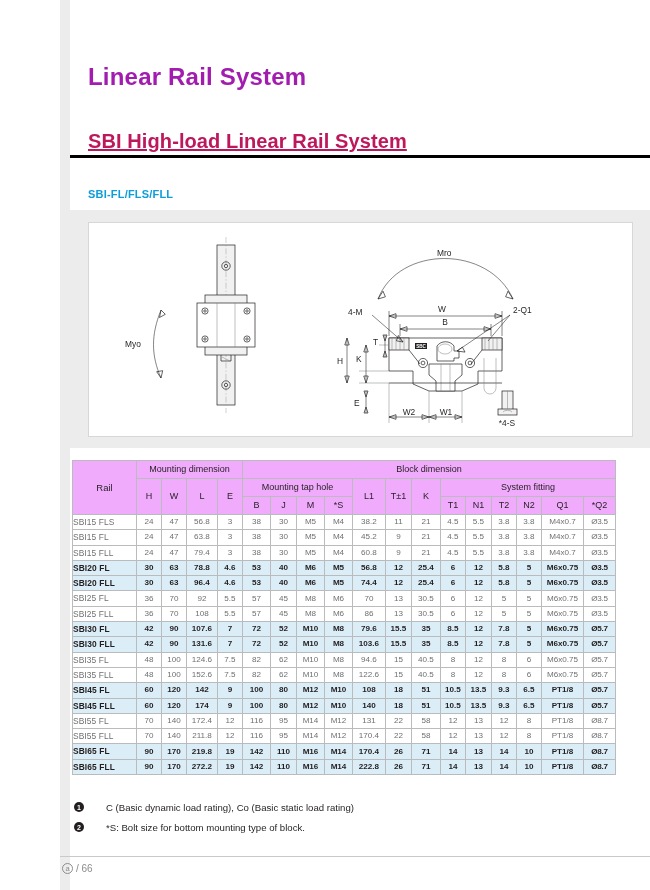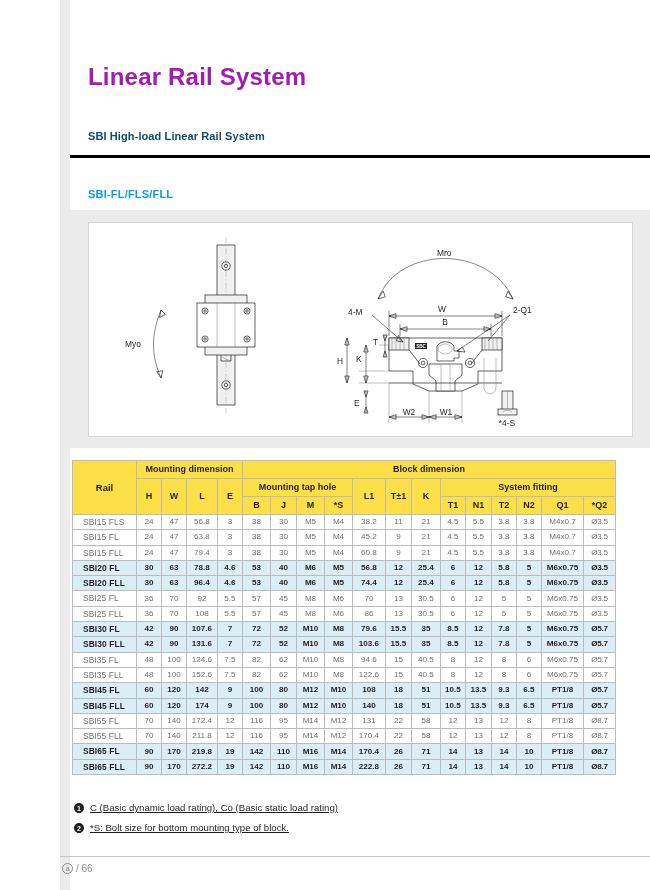--- a/index.html
+++ b/index.html
@@ -21,22 +21,23 @@
   }
 
   
   .doc-title {
     position:absolute; left:88px; top:63px;
     font-size:24px; font-weight:bold; letter-spacing:.2px;
     color:#a21caf;
   }
   .section-title {
     position:absolute; left:88px; top:130px;
-    font-size:11px; font-weight:bold; color:#0c4a6e;
+    font-size:20px; font-weight:bold; color:#be185d;
     letter-spacing:.1px;
+    text-decoration:underline;
   }
   .rule {
     position:absolute; left:70px; top:155px; width:580px; height:3px;
     background:#000000;
   }
   .sub-title {
     position:absolute; left:88px; top:188px;
     font-size:11px; font-weight:bold; color:#0d9ddb; letter-spacing:.2px;
   }
 
@@ -57,40 +58,40 @@
     border-collapse:collapse; width:543px;
     font-size:8.1px; color:#6f7072;
     table-layout:fixed;
   }
   table.spec th, table.spec td {
     border:1px solid #b9bbbd;
     text-align:center; vertical-align:middle;
     padding:0; line-height:1;
   }
   table.spec thead th {
-    background:#fde047; color:#231f20; font-weight:bold;
+    background:#f0abfc; color:#231f20; font-weight:normal;
     font-size:9px; height:18px;
   }
   table.spec thead th.tall  { height:36px; }
   table.spec thead th.tall3 { height:54px; }
   table.spec thead th.model { font-size:9.5px; }
   table.spec tbody td { height:15.3px; background:#ffffff; }
   table.spec tbody td.model {
-    text-align:left; padding-left:10px; font-size:8.4px; letter-spacing:.1px;
+    text-align:left; padding-left:0; font-size:8.4px; letter-spacing:.1px;
   }
   table.spec tbody tr.hl td {
     background:#dbedf7; color:#231f20; font-weight:bold;
   }
   .dia { letter-spacing:-.2px; }
 
   
   .notes { position:absolute; left:74px; top:802px; width:540px; }
   .note {
-    display:flex; align-items:flex-end; gap:6px;
-    font-size:9.6px; color:#231f20; margin-bottom:9px;text-decoration:underline;
+    display:flex; align-items:flex-start; gap:22px;
+    font-size:9.6px; color:#231f20; margin-bottom:9px;
   }
   .note .marker {
     flex:0 0 auto;
     width:10px; height:10px; border-radius:50%;
     background:#231f20; color:#ffffff;
     font-size:7px; font-weight:bold;
     display:flex; align-items:center; justify-content:center;
     line-height:1;
   }
 

